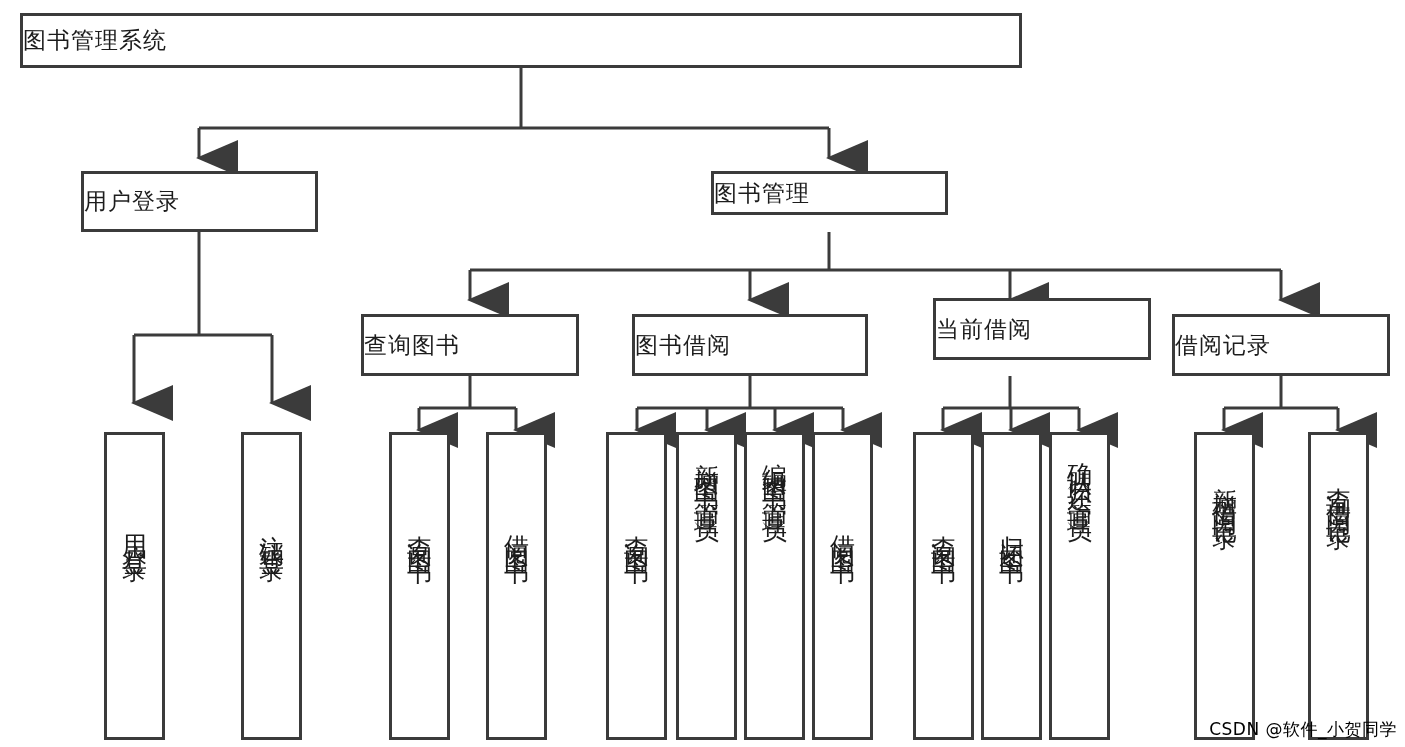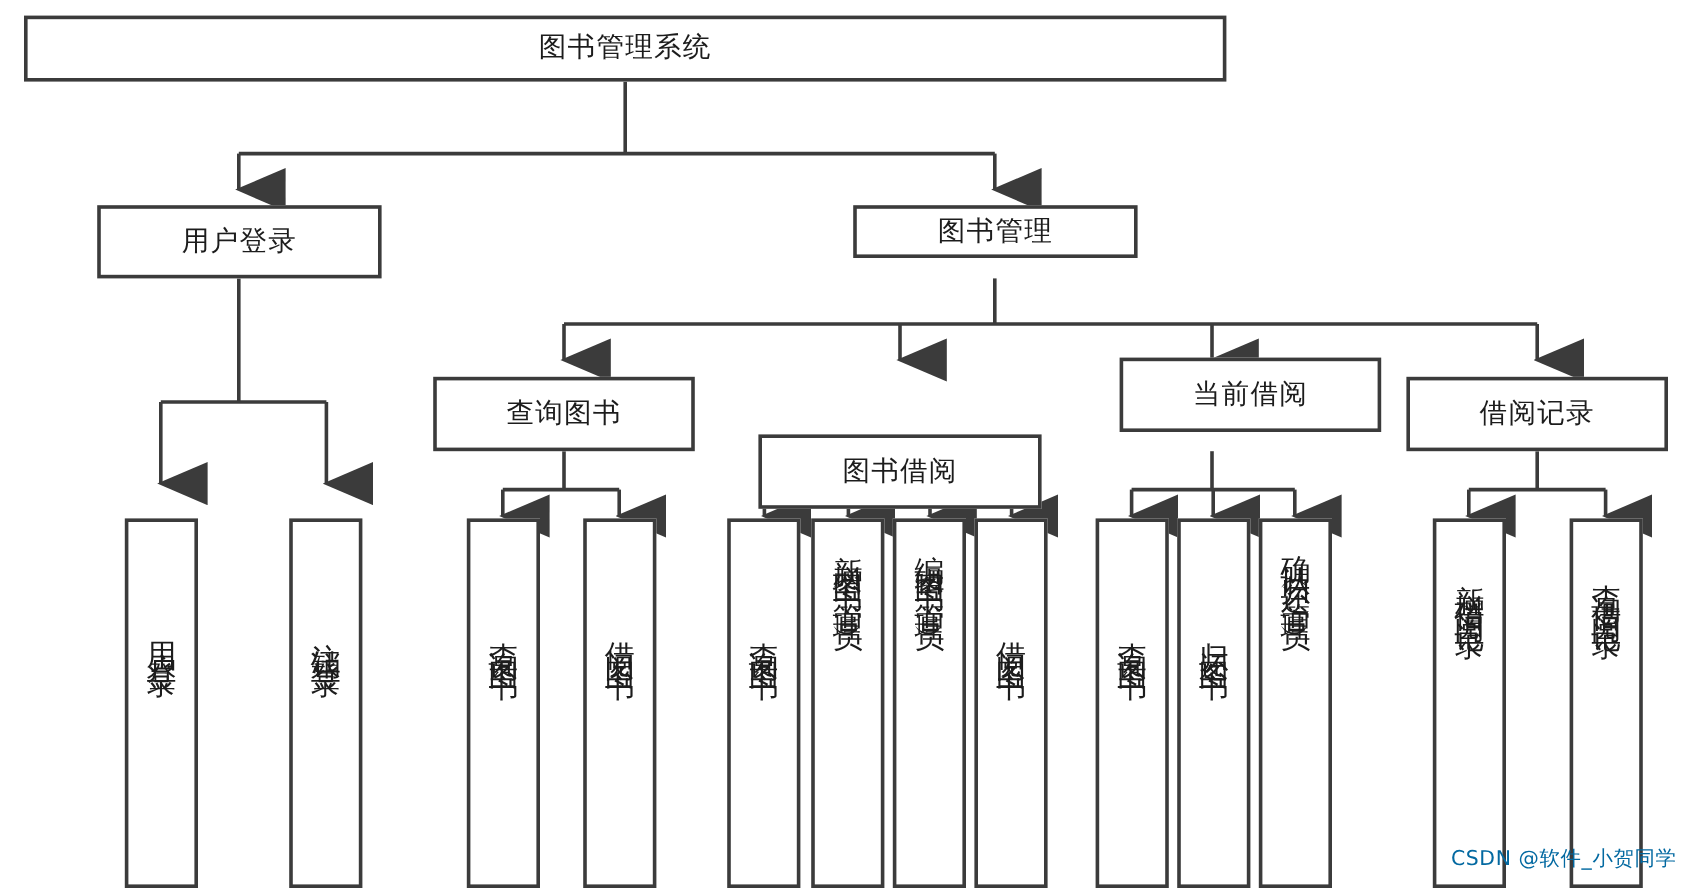--- a/index.html
+++ b/index.html
@@ -22,21 +22,21 @@
     height: 747px;
     pointer-events: none;
   }
   .node {
     position: absolute;
     box-sizing: border-box;
     background: #ffffff;
     border: 3px solid #3b3b3b;
     display: flex;
     align-items: center;
-    justify-content: center;
+    justify-content: flex-start;
   }
   .node .label {
     color: #1c1c1c;
     font-size: 23px;
     line-height: 1.15;
     letter-spacing: 1px;
     white-space: nowrap;
   }
   
   .node.root { }
@@ -52,23 +52,23 @@
     text-orientation: upright;
     font-size: 25px;
     letter-spacing: 8px;
     line-height: 1;
     white-space: nowrap;
     padding-top: 0px;
   }
   #watermark {
     position: absolute;
     right: 8px;
-    bottom: 20px;
+    bottom: 6px;
     font-size: 17px;
-    color: #0369a1;
+    color: #000000;
     letter-spacing: 0.5px;
     white-space: nowrap;
   }
 </style>
 </head>
 <body>
 
 <div id="canvas">
 
   <svg class="edges" viewBox="0 0 1405 747">
@@ -129,21 +129,21 @@
   <div class="node branch" style="left:81px; top:171px; width:237px; height:61px;">
     <span class="label">用户登录</span>
   </div>
   <div class="node branch" style="left:711px; top:171px; width:237px; height:44px;">
     <span class="label">图书管理</span>
   </div>
 
   <div class="node branch" style="left:361px; top:314px; width:218px; height:62px;">
     <span class="label">查询图书</span>
   </div>
-  <div class="node branch" style="left:632px; top:314px; width:236px; height:62px;margin-top:48px;">
+  <div class="node branch" style="left:632px; top:314px; width:236px; height:62px;">
     <span class="label">图书借阅</span>
   </div>
   <div class="node branch" style="left:901px; top:298px; width:218px; height:62px;margin-left:32px;">
     <span class="label">当前借阅</span>
   </div>
   <div class="node branch" style="left:1172px; top:314px; width:218px; height:62px;">
     <span class="label">借阅记录</span>
   </div>
 
   <div class="node leaf" style="left:104px; top:432px; width:61px; height:308px;">

